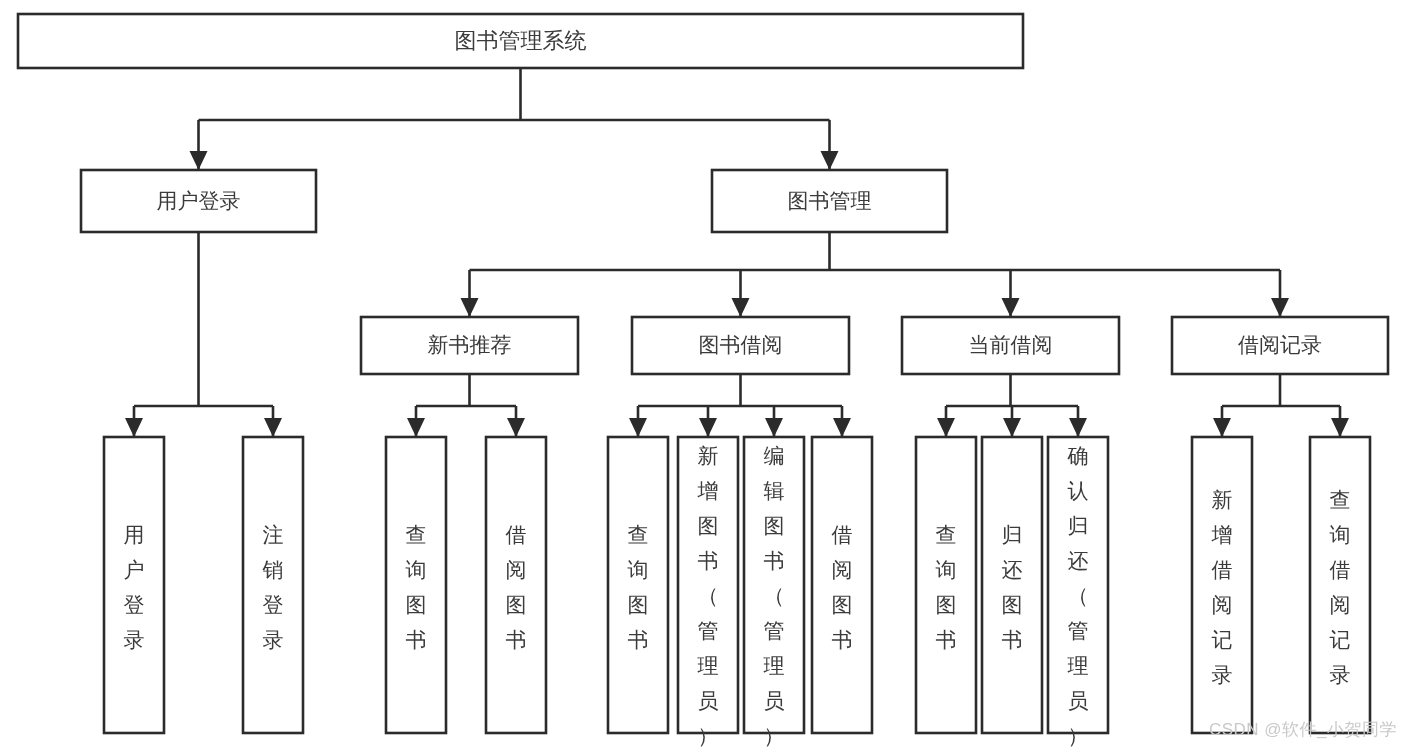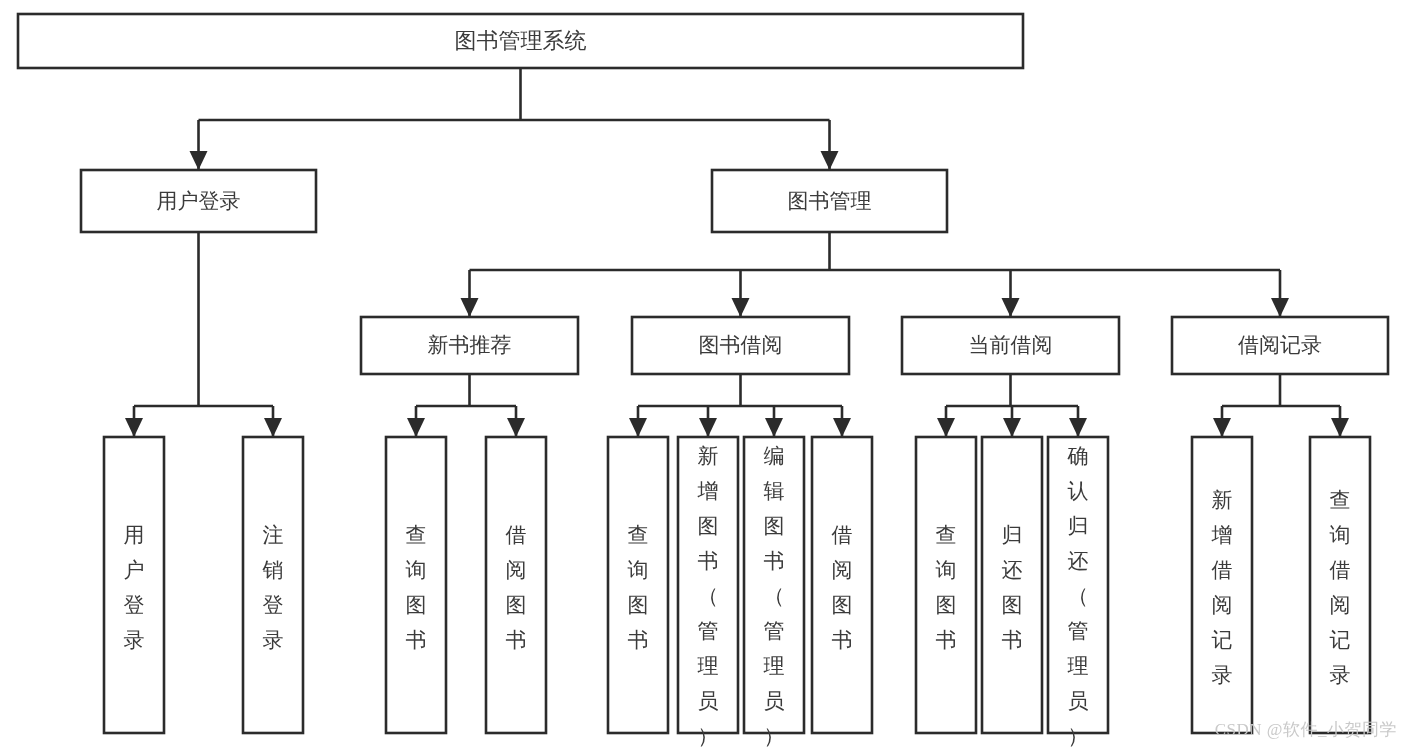--- a/index.html
+++ b/index.html
@@ -49,21 +49,21 @@
     stroke-linecap: butt;
   }
   .arrow-head {
     fill: #2b2b2b;
     stroke: none;
   }
   .watermark {
     position: absolute;
     right: 8px;
     bottom: 6px;
-    font-family: Liberation Serif, serif;
+    font-family: Liberation Sans, sans-serif;
     font-size: 17px;
     color: #c9c9c9;
     white-space: nowrap;
     letter-spacing: 0.5px;
     pointer-events: none;
   }
 </style>
 </head>
 <body>
 

